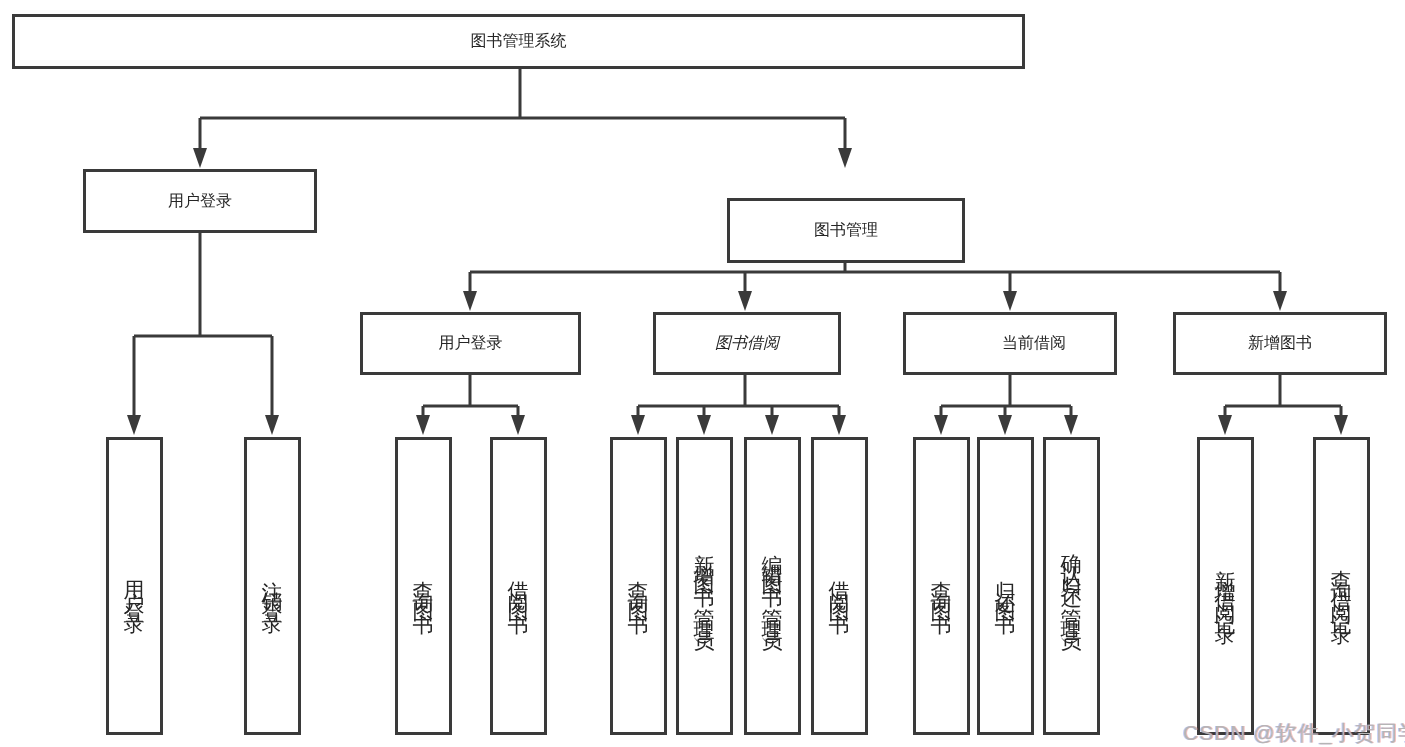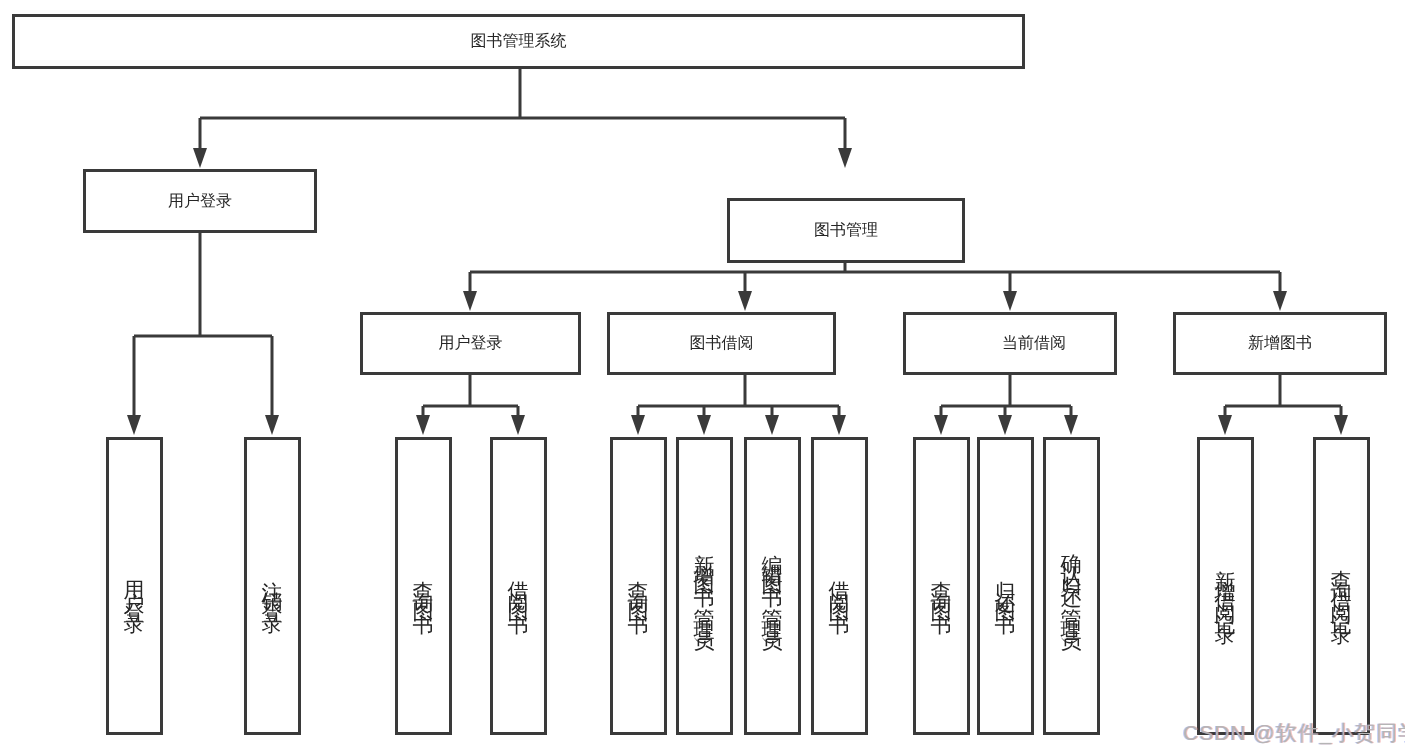--- a/index.html
+++ b/index.html
@@ -41,21 +41,21 @@
     white-space:normal;
     line-height:1;
   }
   
   .n-root{left:12px;top:14px;width:1013px;height:55px;}
   
   .n-user-login{left:83px;top:169px;width:234px;height:64px;}
   .n-book-mgmt{left:727px;top:169px;width:238px;height:65px;margin-top:29px;}
   
   .n-newbook{left:360px;top:312px;width:221px;height:63px;}
-  .n-borrowing{left:607px;top:312px;width:229px;height:63px;}
+  .n-borrowing{left:653px;top:312px;width:188px;height:63px;font-style:italic;}
   .n-current{left:903px;top:312px;width:214px;height:63px;padding-left:48px;}
   .n-records{left:1173px;top:312px;width:214px;height:63px;}
   
   .lf{top:437px;width:57px;height:298px;}
   .lf-1{left:106px;}  .lf-2{left:244px;}
   .lf-3{left:395px;}  .lf-4{left:490px;}
   .lf-5{left:610px;}  .lf-6{left:676px;}  .lf-7{left:744px;}  .lf-8{left:811px;}
   .lf-9{left:913px;}  .lf-10{left:977px;} .lf-11{left:1043px;}
   .lf-12{left:1197px;}.lf-13{left:1313px;}
   .watermark{

